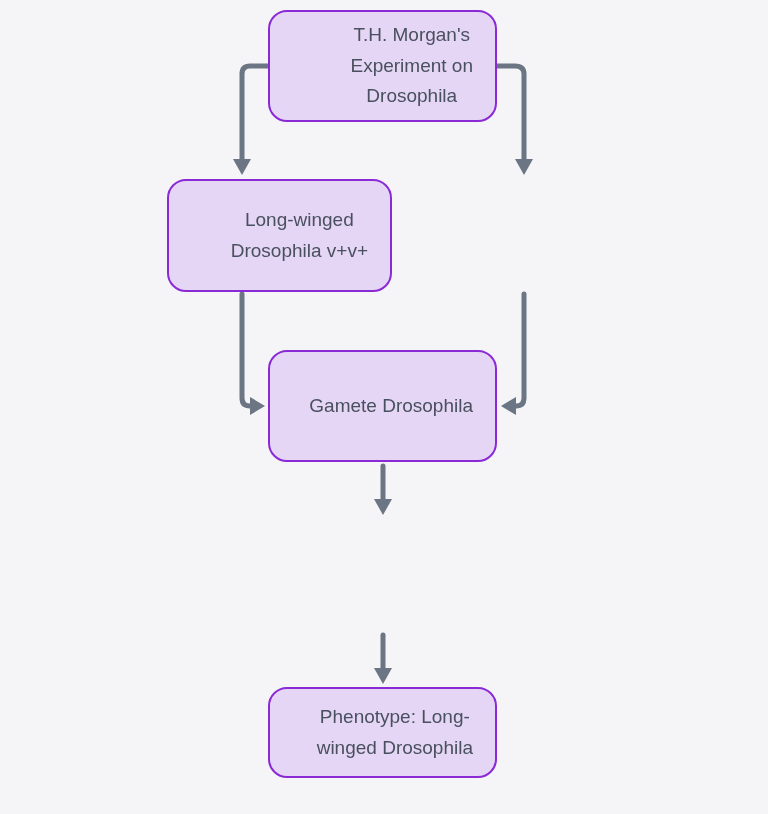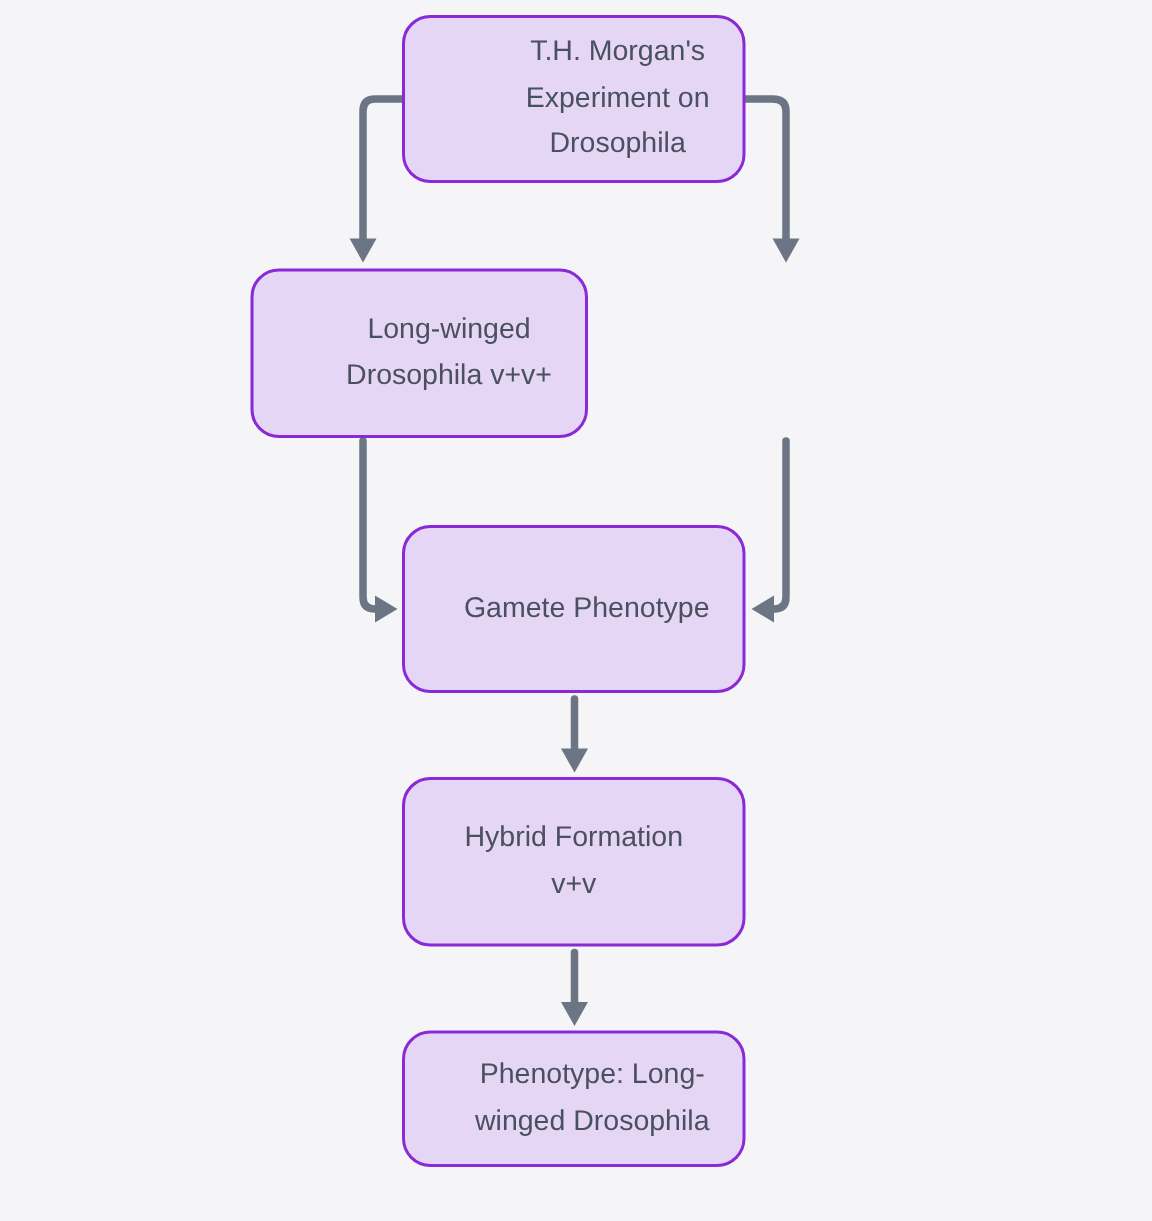--- a/index.html
+++ b/index.html
@@ -106,25 +106,22 @@
 Drosophila</span>
   </div>
 
   <div class="node node-left">
     <span class="label">Long-winged
 Drosophila v+v+</span>
   </div>
 
 
   <div class="node node-gamete">
-    <span class="label">Gamete Phenotype</span>
+    <span class="label">Gamete Drosophila</span>
   </div>
 
-  <div class="node node-hybrid">
-    <span class="label">Hybrid Formation v+v</span>
-  </div>
 
   <div class="node node-phenotype">
     <span class="label">Phenotype: Long-
 winged Drosophila</span>
   </div>
 
 </div>
 
 </body></html>

